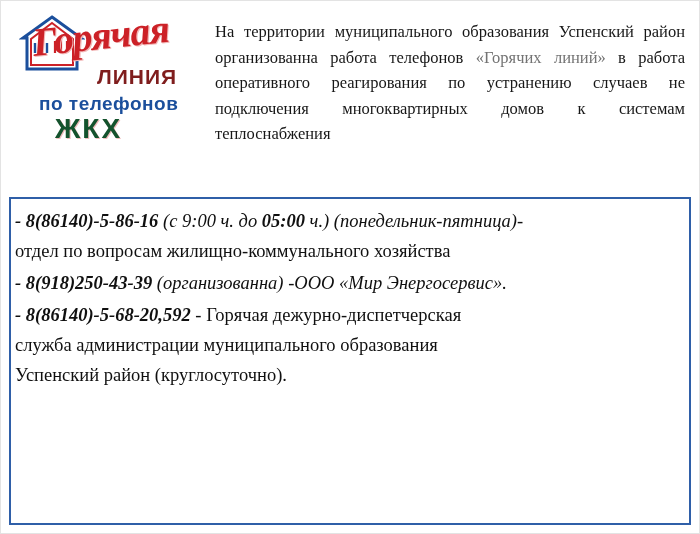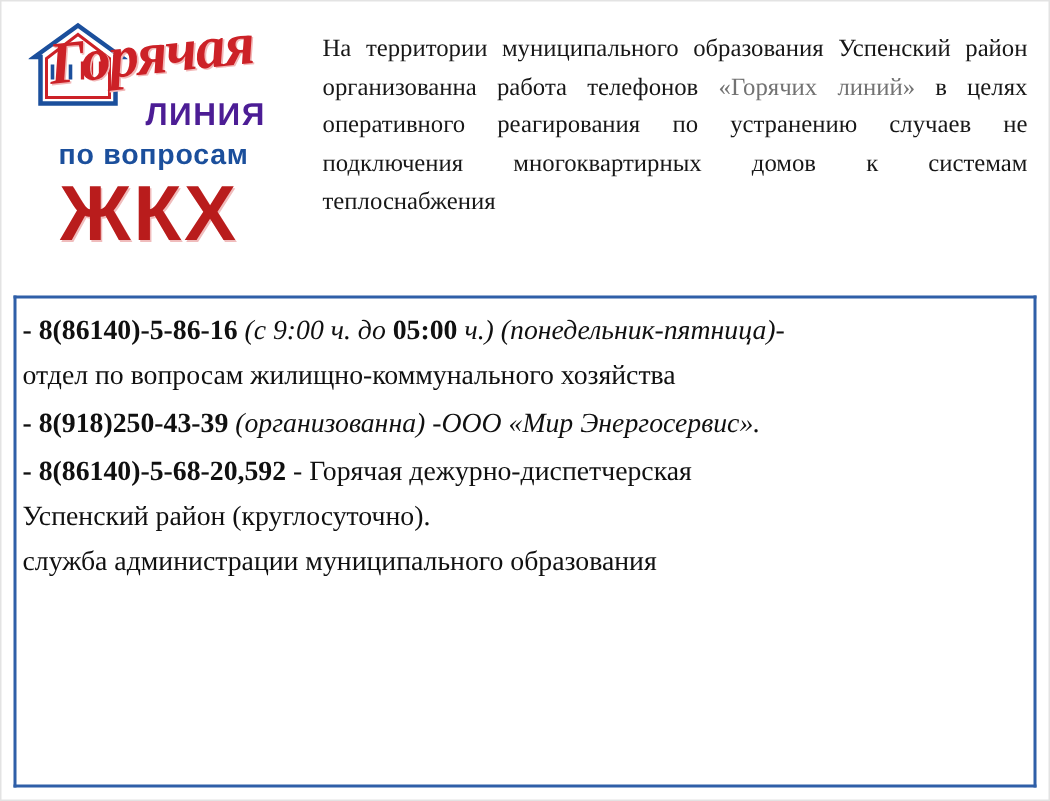--- a/index.html
+++ b/index.html
@@ -62,41 +62,41 @@
     white-space: nowrap;
     text-shadow: 1px 1px 0 #f2b8b8;
   }
   .logo-line {
     position: absolute;
     left: 86px;
     top: 56px;
     font-family: "Liberation Sans", sans-serif;
     font-weight: bold;
     font-size: 21px;
-    color: #4c1d95;
+    color: #7f1d1d;
     letter-spacing: 1px;
   }
   .logo-sub {
     position: absolute;
     left: 28px;
     top: 84px;
     font-family: "Liberation Sans", sans-serif;
     font-weight: bold;
     font-size: 19px;
     color: #1b4f9c;
     letter-spacing: 0.5px;
   }
   .logo-jkh {
     position: absolute;
-    left: 29px;
+    left: 44px;
     top: 104px;
     font-family: "Liberation Sans", sans-serif;
     font-weight: bold;
-    font-size: 52px;
-    color: #b91c1c;
+    font-size: 28px;
+    color: #14532d;
     letter-spacing: 2px;
     text-shadow: 1px 1px 0 #f0bcbc;
   }
 
   
   .intro {
     flex: 1 1 auto;
     padding-top: 10px;
     padding-left: 8px;
     font-size: 16.5px;
@@ -134,20 +134,21 @@
     margin: 0 0 2px 0;
   }
   .ln {
     display: block;
   }
   .ital {
     font-style: italic;
     text-align: center;
   }
   .bold-ital {
+    font-style: italic;
     font-weight: bold;
   }
   .plain {
     font-style: normal;
   }
   .para-2 {
     margin-top: 2px;
   }
   .para-3 {
     margin-top: 2px;
@@ -190,26 +191,26 @@
         <path d="M33 10 L54 26 L54 52 L12 52 L12 26 Z" fill="none" stroke="#cc2127" stroke-width="2"></path>
         <g stroke="#1b4f9c" stroke-width="2.4" fill="none">
           <path d="M16 40 v-10 M22 40 v-14 M28 40 v-10"></path>
         </g>
         <g stroke="#cc2127" stroke-width="2.2" fill="none">
           <path d="M36 40 v-12 M42 40 v-16 M48 40 v-12"></path>
         </g>
       </svg>
       <div class="logo-hot">Горячая</div>
       <div class="logo-line">ЛИНИЯ</div>
-      <div class="logo-sub">по вопросам</div>
+      <div class="logo-sub">по телефонов</div>
       <div class="logo-jkh">ЖКХ</div>
     </div>
 
     <div class="intro">
-      <span>На территории муниципального образования Успенский район организованна работа телефонов </span><span class="quoted">«Горячих линий»</span><span> в целях оперативного реагирования по устранению случаев не подключения многоквартирных домов к системам   теплоснабжения</span>
+      <span>На территории муниципального образования Успенский район организованна работа телефонов </span><span class="quoted">«Горячих линий»</span><span> в работа оперативного реагирования по устранению случаев не подключения многоквартирных домов к системам   теплоснабжения</span>
     </div>
 
   </div>
 
   <div class="divider"></div>
   <div class="side-rule-left"></div>
   <div class="side-rule-right"></div>
 
   <div class="body-block">
 
@@ -221,21 +222,21 @@
     </p>
 
     <p class="para-2">
       <span class="bold-ital">- 8(918)250-43-39</span><span class="ital"> (организованна) -ООО «Мир Энергосервис».</span>
     </p>
 
     <p class="para-3">
       <span class="ln">
         <span class="bold-ital">- 8(86140)-5-68-20,592</span><span class="plain"> - Горячая дежурно-диспетчерская</span>
       </span>
+      <span class="ln plain">служба администрации муниципального образования</span>
       <span class="ln plain">Успенский  район (круглосуточно).</span>
-      <span class="ln plain">служба администрации муниципального образования</span>
     </p>
 
   </div>
 
   <div class="bottom-divider"></div>
 
 </div>
 
 </body></html>

